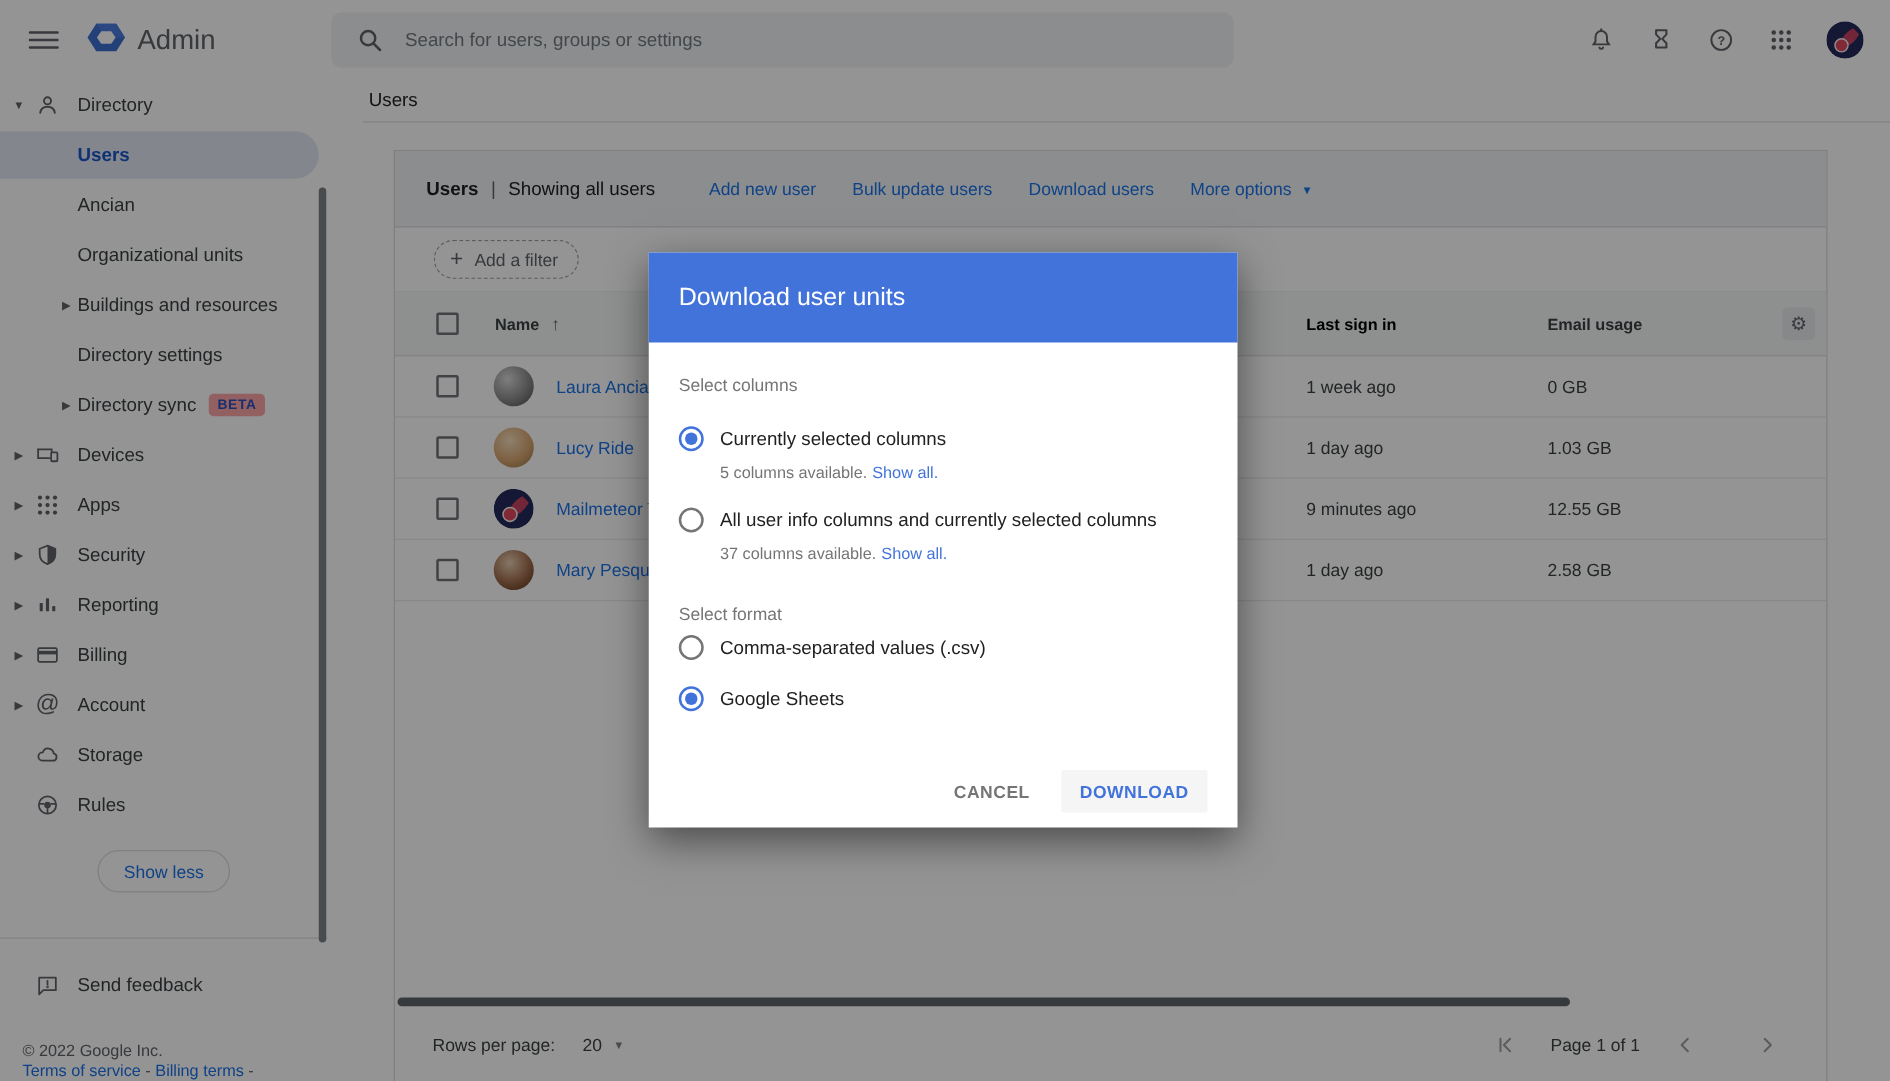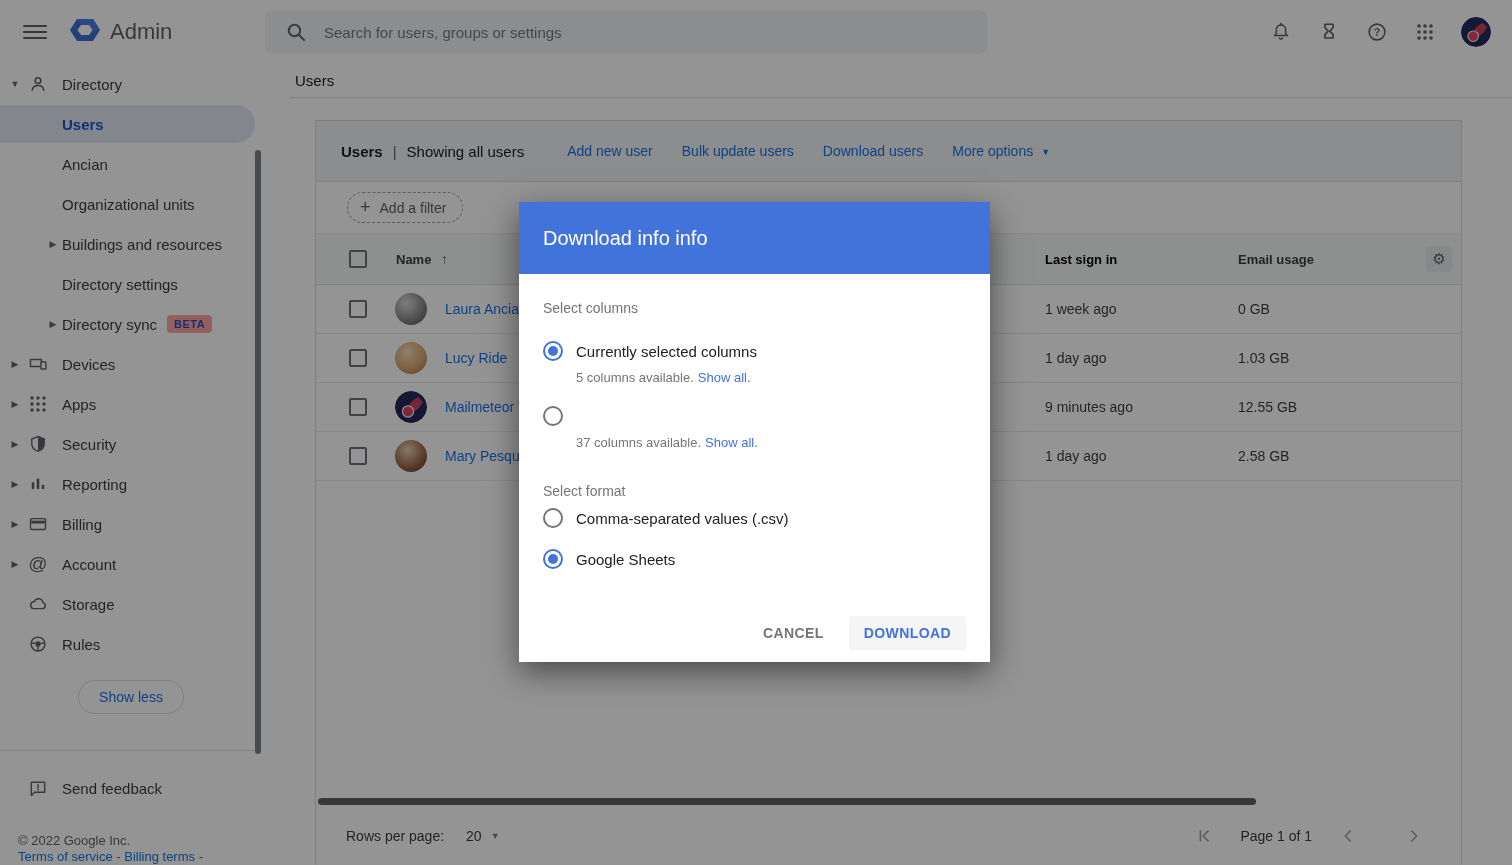--- a/index.html
+++ b/index.html
@@ -413,35 +413,36 @@
           </span>
         </div>
       </div>
     </div>
   </div>
 
   <div class="scrim"></div>
 
   <div class="modal">
     <div class="modal-header">
-      <span class="modal-title">Download info info</span>
+      <span class="modal-title">Download user units</span>
     </div>
     <div class="modal-body">
       <div class="section-label">Select columns</div>
 
       <div class="radio-row opt1">
         <span class="radio sel"></span>
         <span class="radio-label">Currently selected columns</span>
       </div>
       <div class="radio-sub">
         <span>5 columns available.</span><a>Show all.</a>
       </div>
 
       <div class="radio-row sub2gap">
         <span class="radio"></span>
+        <span class="radio-label">All user info columns and currently selected columns</span>
       </div>
       <div class="radio-sub">
         <span>37 columns available.</span><a>Show all.</a>
       </div>
 
       <div class="section-label fmt-label">Select format</div>
 
       <div class="radio-row fmt2">
         <span class="radio"></span>
         <span class="radio-label">Comma-separated values (.csv)</span>

